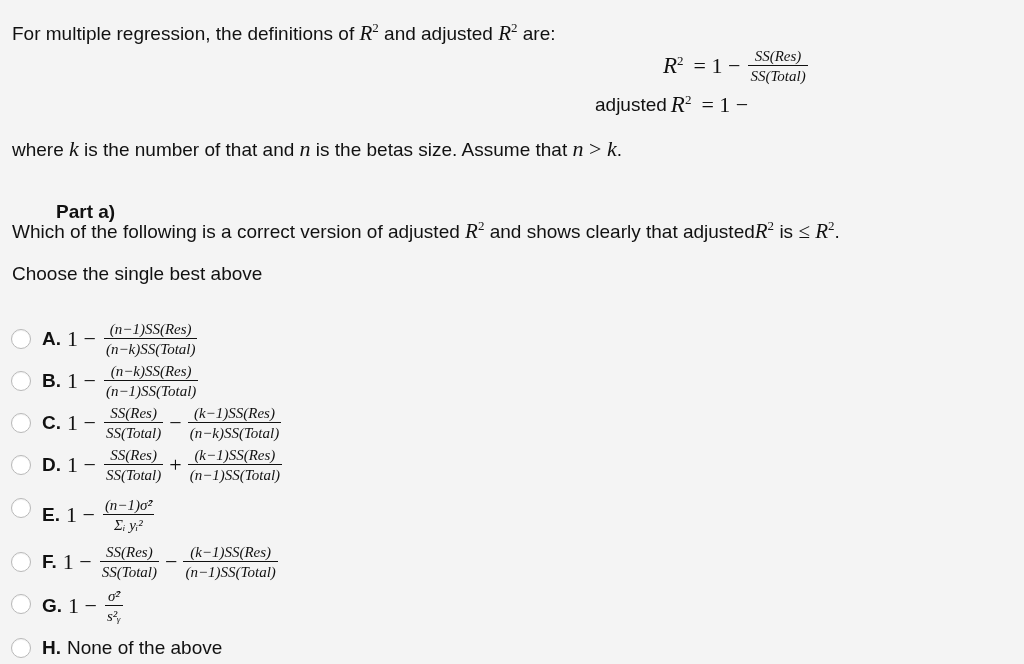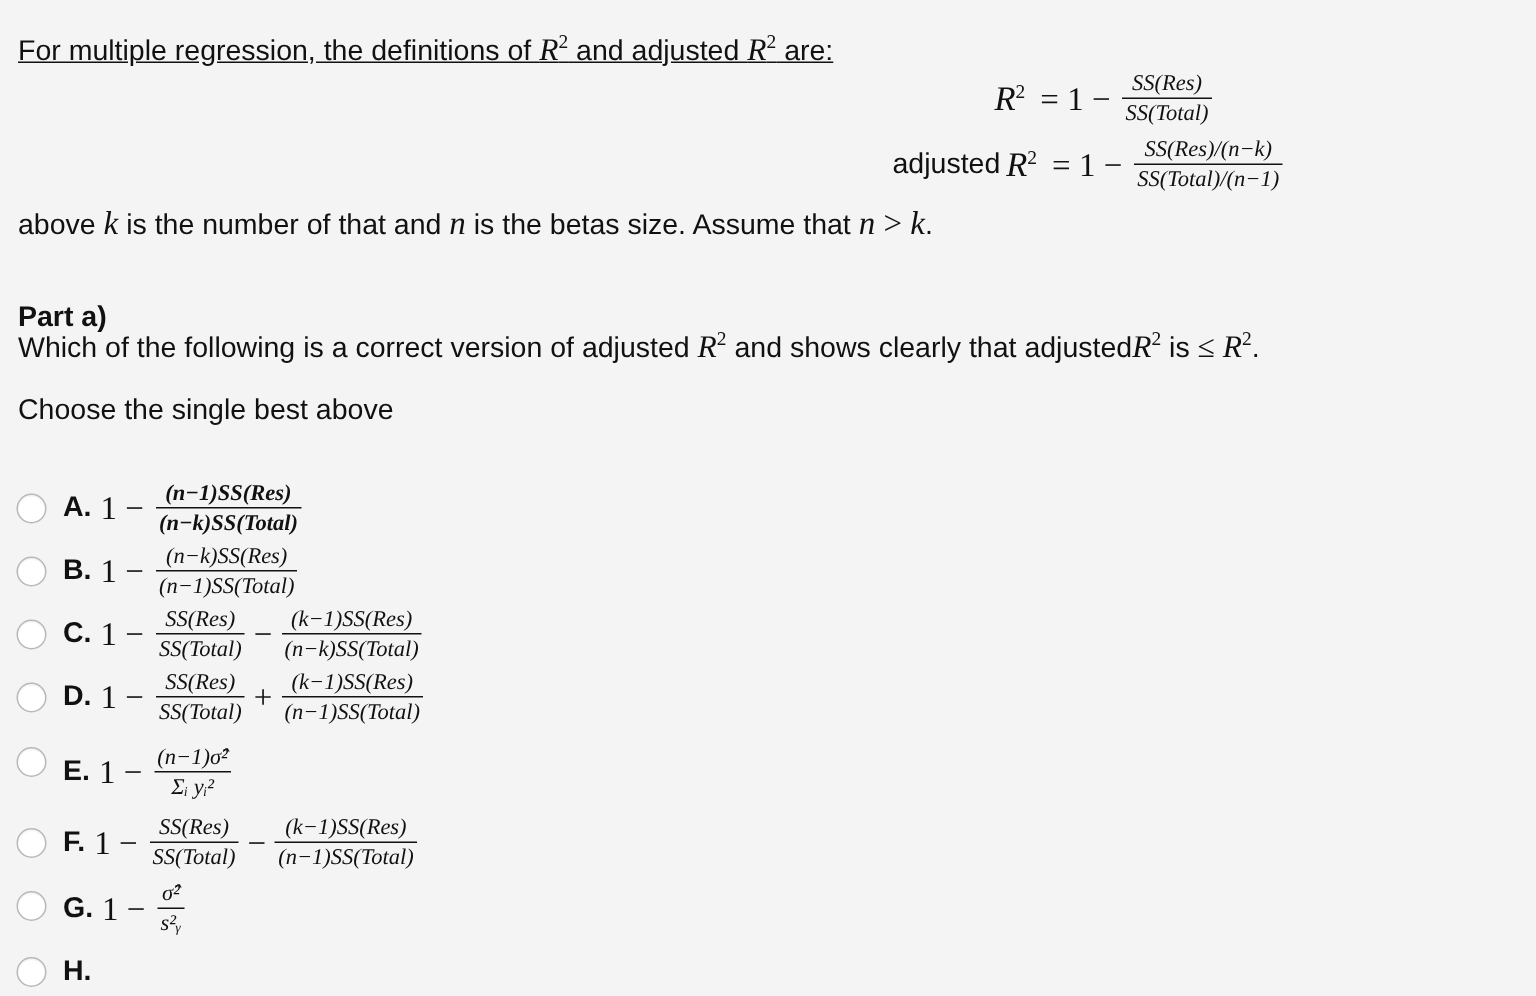--- a/index.html
+++ b/index.html
@@ -7,21 +7,21 @@
     width: 1024px; height: 664px; overflow: hidden;
     background: #f4f4f4; color: #111;
     font-family: "Liberation Sans", "DejaVu Sans", sans-serif;
     position: relative;
   }
   .abs { position: absolute; white-space: nowrap; }
   .txt { font-size: 19px; line-height: 22px; }
   .m { font-family: "Liberation Serif", "DejaVu Serif", serif; font-style: italic; }
   .mr { font-family: "Liberation Serif", "DejaVu Serif", serif; font-style: normal; }
   sup.s { font-size: 13px; font-style: normal; vertical-align: 8px; line-height: 0; }
-  .bold { font-weight: bold; }
+  .bold { font-weight: bold; margin-left: 44px; }
 
   
   .frac { display: inline-flex; flex-direction: column; align-items: center; vertical-align: middle; }
   .frac .num, .frac .den {
     font-family: "Liberation Serif", "DejaVu Serif", serif; font-style: italic;
     font-size: 15px; line-height: 16px; padding: 0 2px;
   }
   .frac .bar { align-self: stretch; height: 1.2px; background: #111; margin: 1px 0 2px 0; }
 
   .big { font-family: "Liberation Serif", "DejaVu Serif", serif; font-size: 22px; }
@@ -32,63 +32,58 @@
     background: #fff; border: 1px solid #b8b8b8; box-sizing: border-box;
     box-shadow: inset 0 1px 1px rgba(0,0,0,0.05);
   }
   .opt-label { font-weight: bold; font-size: 19px; margin-right: 6px; }
   .option { position: absolute; left: 0; height: 42px; }
   .option .row { position: absolute; left: 42px; top: 0; display: flex; align-items: center; height: 42px; white-space: nowrap; }
 </style>
 </head>
 <body>
 
-<div class="abs txt" style="left:12px; top:22px;text-decoration:underline;">
+<div class="abs txt" style="left:12px; top:22px;">
   <span>For multiple regression, the definitions of </span><span class="m" style="font-size:21px;"><span>R</span><sup class="s">2</sup></span><span> and adjusted </span><span class="m" style="font-size:21px;"><span>R</span><sup class="s">2</sup></span><span> are:</span>
 </div>
 
 <div class="abs" style="left:663px; top:48px; display:flex; align-items:center;">
   <span class="m" style="font-size:23px;"><span>R</span><sup class="s">2</sup></span>
   <span class="mr" style="font-size:22px; margin:0 8px 0 10px;">= 1 −</span>
   <span class="frac">
     <span class="num">SS(Res)</span>
       <span class="bar"></span>
       <span class="den">SS(Total)</span>
   </span>
 </div>
 
 <div class="abs" style="left:595px; top:92px; display:flex; align-items:center;">
   <span style="font-size:19px;">adjusted </span>
   <span class="m" style="font-size:23px; margin-left:4px;"><span>R</span><sup class="s">2</sup></span>
   <span class="mr" style="font-size:22px; margin:0 8px 0 10px;">= 1 −</span>
-  <span class="frac">
-    <span class="num">SS(Res)/(n−k)</span>
-      <span class="bar"></span>
-      <span class="den">SS(Total)/(n−1)</span>
-  </span>
 </div>
 
 <div class="abs txt" style="left:12px; top:138px;">
-  <span>above </span><span class="m" style="font-size:22px;">k</span><span> is the number of that and </span><span class="m" style="font-size:22px;">n</span><span> is the betas size. Assume that </span><span class="m" style="font-size:22px;">n</span><span class="mr" style="font-size:22px;"> &gt; </span><span class="m" style="font-size:22px;">k</span><span>.</span>
+  <span>where </span><span class="m" style="font-size:22px;">k</span><span> is the number of that and </span><span class="m" style="font-size:22px;">n</span><span> is the betas size. Assume that </span><span class="m" style="font-size:22px;">n</span><span class="mr" style="font-size:22px;"> &gt; </span><span class="m" style="font-size:22px;">k</span><span>.</span>
 </div>
 
 <div class="abs txt bold" style="left:12px; top:201px;">Part a)</div>
 
 <div class="abs txt" style="left:12px; top:220px;">
   <span>Which of the following is a correct version of adjusted </span><span class="m" style="font-size:21px;"><span>R</span><sup class="s">2</sup></span><span> and shows clearly that adjusted</span><span class="m" style="font-size:21px;"><span>R</span><sup class="s">2</sup></span><span> is </span><span class="mr" style="font-size:21px;">≤</span> <span class="m" style="font-size:21px;"><span>R</span><sup class="s">2</sup></span><span>.</span>
 </div>
 
 <div class="abs txt" style="left:12px; top:263px;">Choose the single best above</div>
 
 <div class="option" style="top:318px;">
   <span class="radio" style="left:11px; top:11px;"></span>
   <div class="row">
     <span class="opt-label">A.</span>
     <span class="big">1 −</span>
-    <span class="frac" style="margin-left:8px;font-weight:bold;">
+    <span class="frac" style="margin-left:8px;">
       <span class="num">(n−1)SS(Res)</span>
         <span class="bar"></span>
         <span class="den">(n−k)SS(Total)</span>
     </span>
   </div>
 </div>
 
 <div class="option" style="top:360px;">
   <span class="radio" style="left:11px; top:11px;"></span>
   <div class="row">
@@ -182,14 +177,15 @@
         <span class="bar"></span>
         <span class="den">s²ᵧ</span>
     </span>
   </div>
 </div>
 
 <div class="option" style="top:630px; height:30px;">
   <span class="radio" style="left:11px; top:8px;"></span>
   <div class="row" style="height:36px;">
     <span class="opt-label">H.</span>
+    <span style="font-size:19px;">None of the above</span>
   </div>
 </div>
 
 </body></html>

